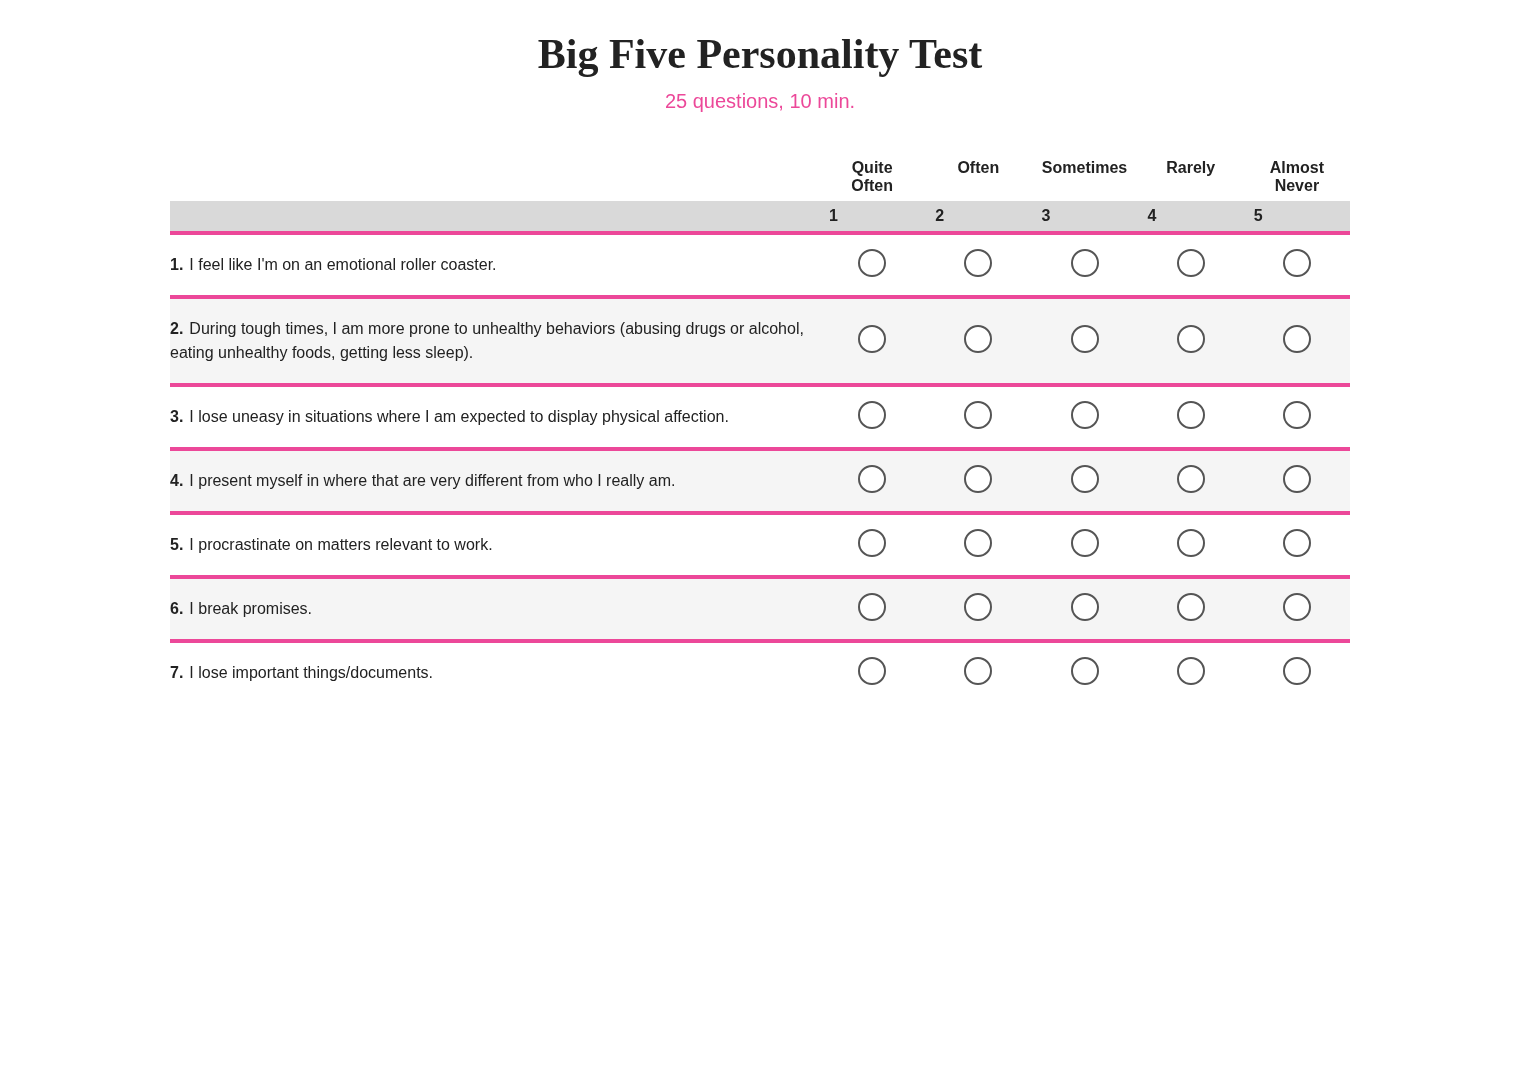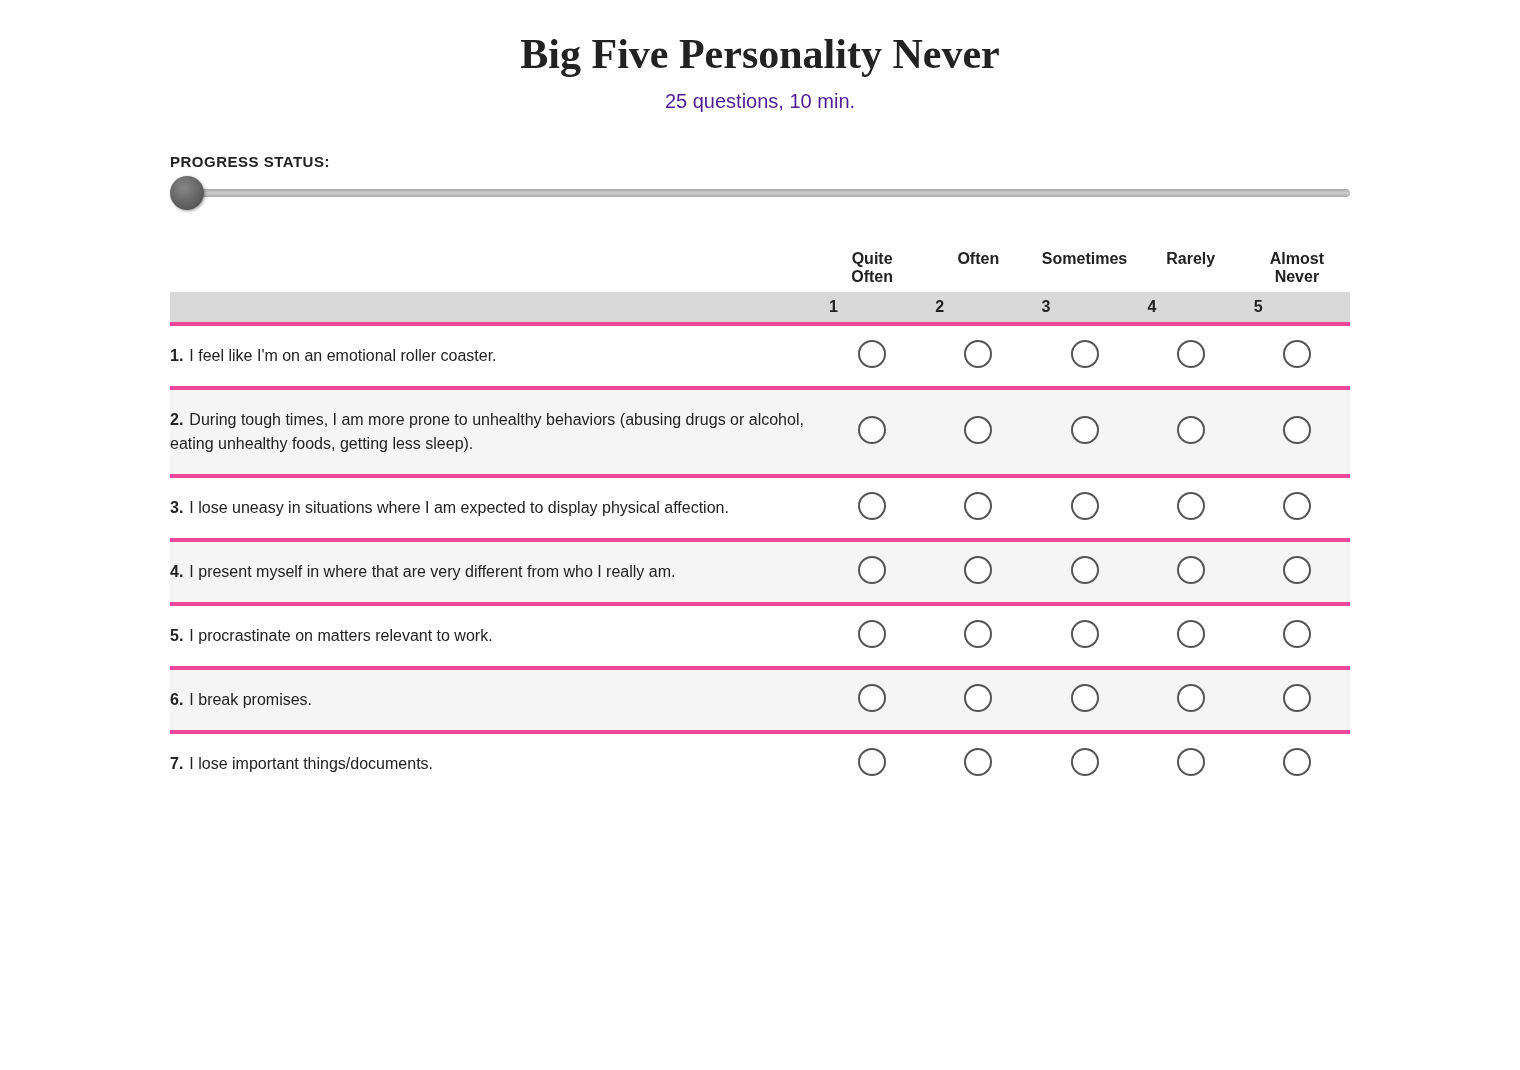--- a/index.html
+++ b/index.html
@@ -26,21 +26,21 @@
       text-align: center;
       font-size: 42px;
       font-weight: bold;
       margin-bottom: 12px;
       font-family: Georgia, serif;
     }
 
     .page-subtitle {
       text-align: center;
       font-size: 20px;
-      color: #4c1d95;
+      color: #ec4899;
       margin-bottom: 40px;
       font-family: Arial, sans-serif;
     }
 
     .progress-section {
       margin-bottom: 40px;
     }
 
     .progress-label {
       font-size: 15px;
@@ -164,31 +164,23 @@
     .two-line-header {
       display: flex;
       flex-direction: column;
       align-items: center;
     }
   </style>
 </head>
 <body>
 
 <div class="page-container">
-  <h1 class="page-title">Big Five Personality Never</h1>
+  <h1 class="page-title">Big Five Personality Test</h1>
   <p class="page-subtitle">25 questions, 10 min.</p>
 
-  <div class="progress-section">
-    <div class="progress-label">PROGRESS STATUS:</div>
-    <div class="progress-bar-container">
-      <div class="progress-track">
-        <div class="progress-thumb"></div>
-      </div>
-    </div>
-  </div>
 
   <div class="table-section">
     <table class="rating-table">
       <thead>
         <tr class="header-row-labels">
           <th class="question-col"></th>
           <th class="rating-col">
             <div class="two-line-header">
               <span>Quite</span>
               <span>Often</span>

